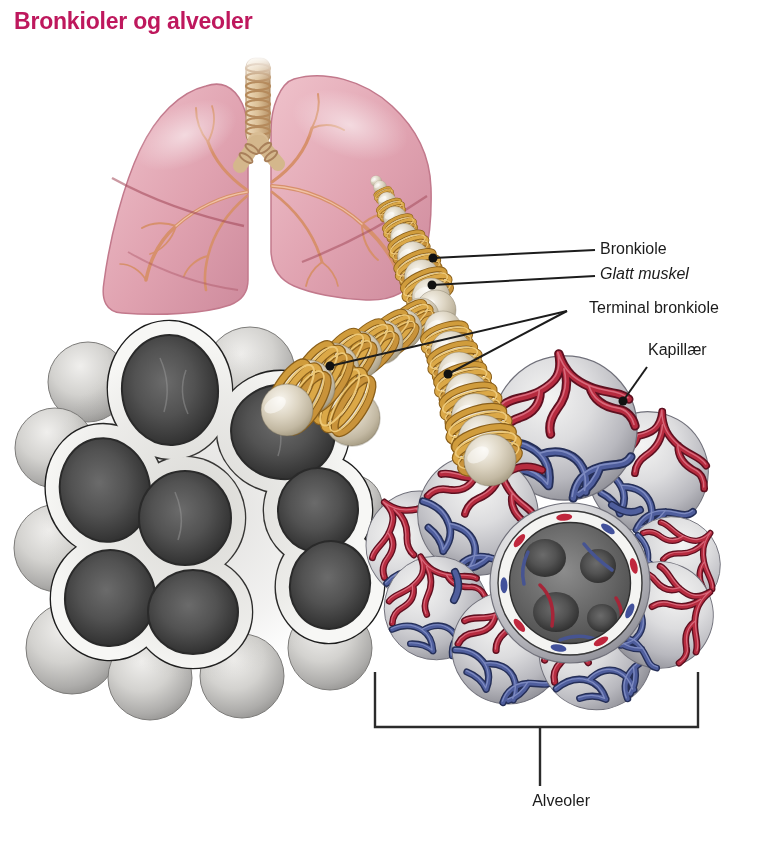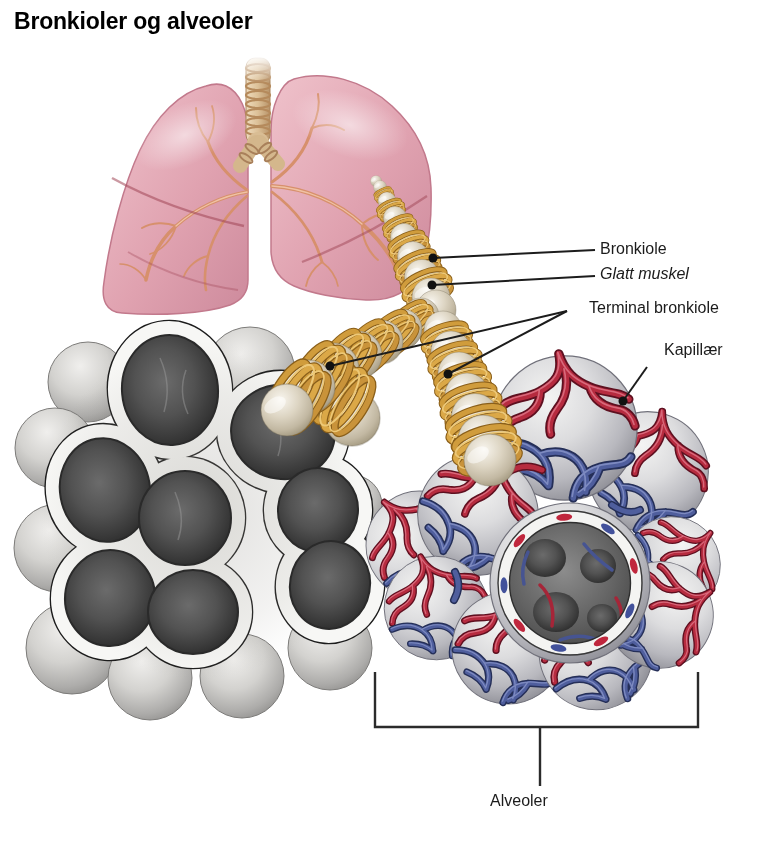--- a/index.html
+++ b/index.html
@@ -3,30 +3,30 @@
 <meta charset="utf-8">
 <style>
   html,body{margin:0;padding:0;}
   body{
     width:768px;height:844px;position:relative;overflow:hidden;
     background:#ffffff;font-family:"Liberation Sans",sans-serif;
   }
   svg.art{position:absolute;left:0;top:0;}
   .page-title{
     position:absolute;left:14px;top:8px;
-    font-size:23px;font-weight:600;color:#000000;letter-spacing:-0.2px;
+    font-size:23px;font-weight:600;color:#be185d;letter-spacing:-0.2px;
   }
   .lbl{
     position:absolute;font-size:16px;color:#1b1b1b;white-space:nowrap;line-height:1.15;
   }
   #lbl-bronkiole{left:600px;top:240px;}
   #lbl-glatt{left:600px;top:265px;font-style:italic;}
   #lbl-terminal{left:572px;top:299px;margin-left:17px;}
-  #lbl-kapillaer{left:664px;top:341px;}
-  #lbl-alveoler{left:490px;top:792px;width:100px;text-align:left;}
+  #lbl-kapillaer{left:648px;top:341px;}
+  #lbl-alveoler{left:490px;top:792px;width:100px;text-align:right;}
 </style>
 </head>
 <body>
 
 <svg class="art" width="768" height="844" viewBox="0 0 768 844" xmlns="http://www.w3.org/2000/svg">
 <defs>
   <linearGradient id="gLung" x1="0" y1="0" x2="1" y2="1">
     <stop offset="0" stop-color="#efc2cb"></stop>
         <stop offset="0.55" stop-color="#e0a2b0"></stop>
         <stop offset="1" stop-color="#cd8a9c"></stop>

